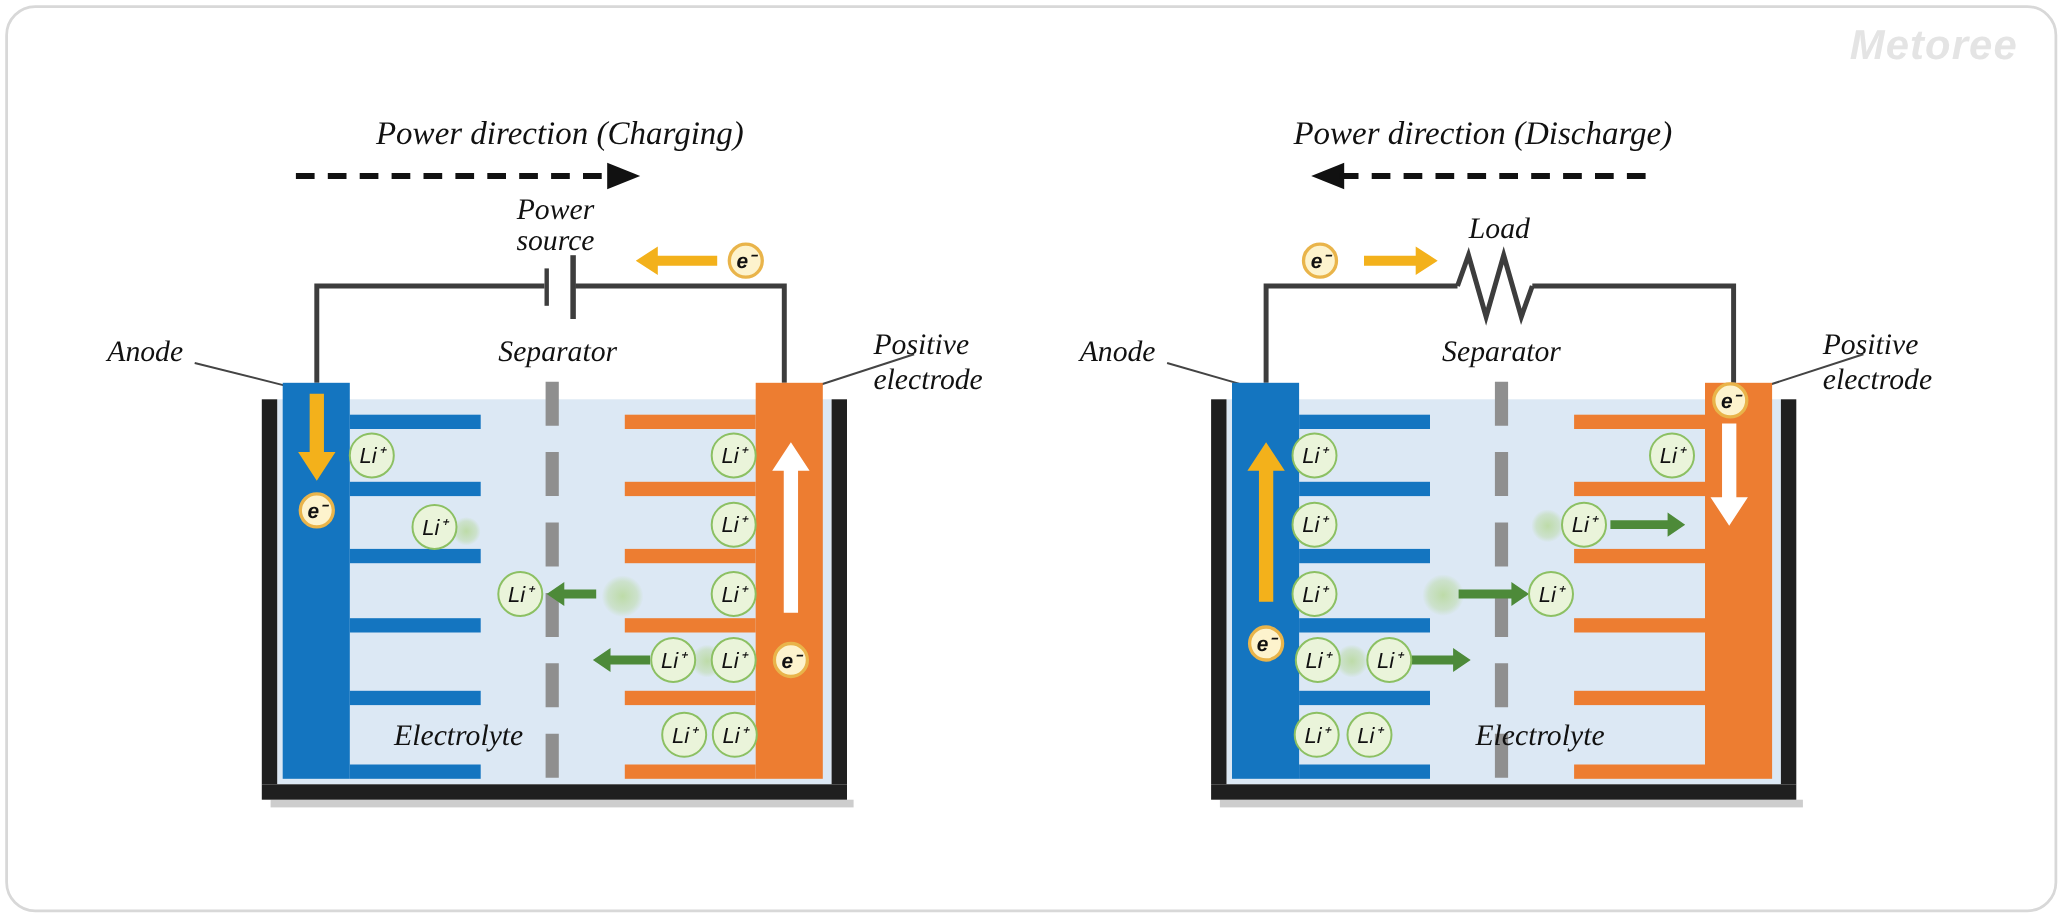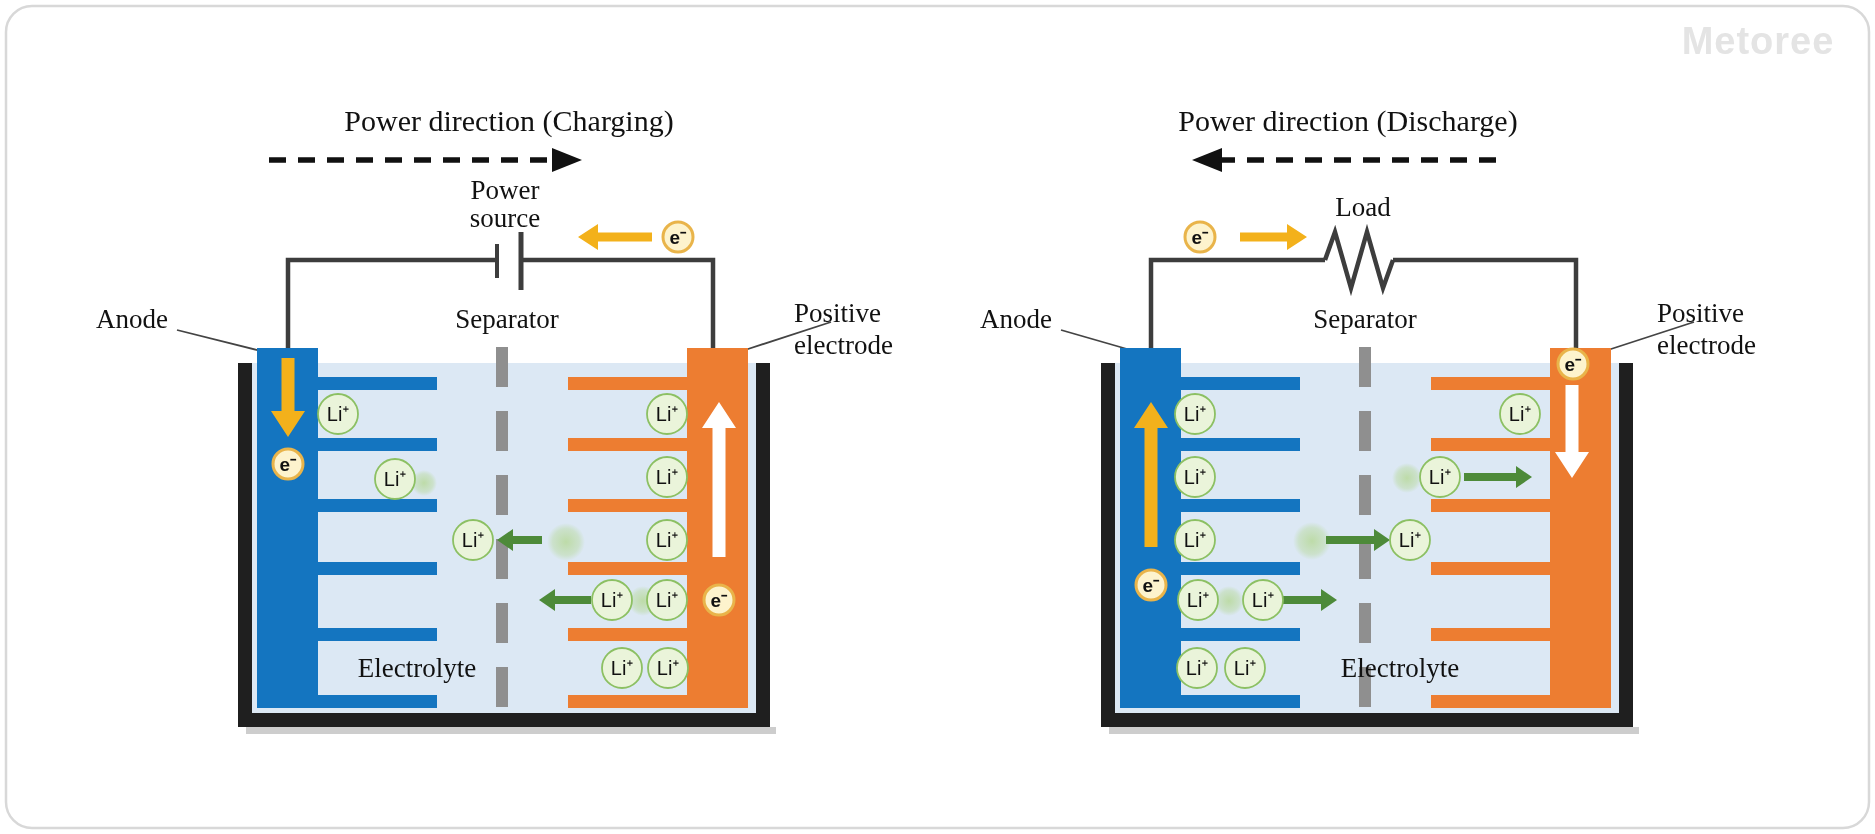--- a/index.html
+++ b/index.html
@@ -1,16 +1,16 @@
 <!DOCTYPE html>
 <html><head>
 <meta charset="utf-8">
 <style>
   html,body{margin:0;padding:0;background:#ffffff;}
-  .stage{position:relative;width:1875px;height:834px;background:#ffffff;overflow:hidden;}
+  .stage{position:relative;width:1875px;height:834px;background:#ffffff;overflow:hidden;font-style:italic;}
   svg{display:block;}
   .t-serif{font-family:"Liberation Serif",serif;fill:#111111;}
   .t-title{font-size:30px;}
   .t-label{font-size:27px;}
   .t-ion{font-family:"Liberation Sans",sans-serif;font-size:20px;fill:#111111;}
   .t-e{font-family:"Liberation Sans",sans-serif;font-size:19px;font-weight:bold;fill:#111111;}
   .t-mark{font-family:"Liberation Sans",sans-serif;font-size:38px;font-weight:bold;fill:#e4e4e4;letter-spacing:1px;}
   .wire{stroke:#3d3d3d;stroke-width:4.5;fill:none;}
   .plate-short{stroke:#3d3d3d;stroke-width:4;}
   .plate-long{stroke:#3d3d3d;stroke-width:5;}

